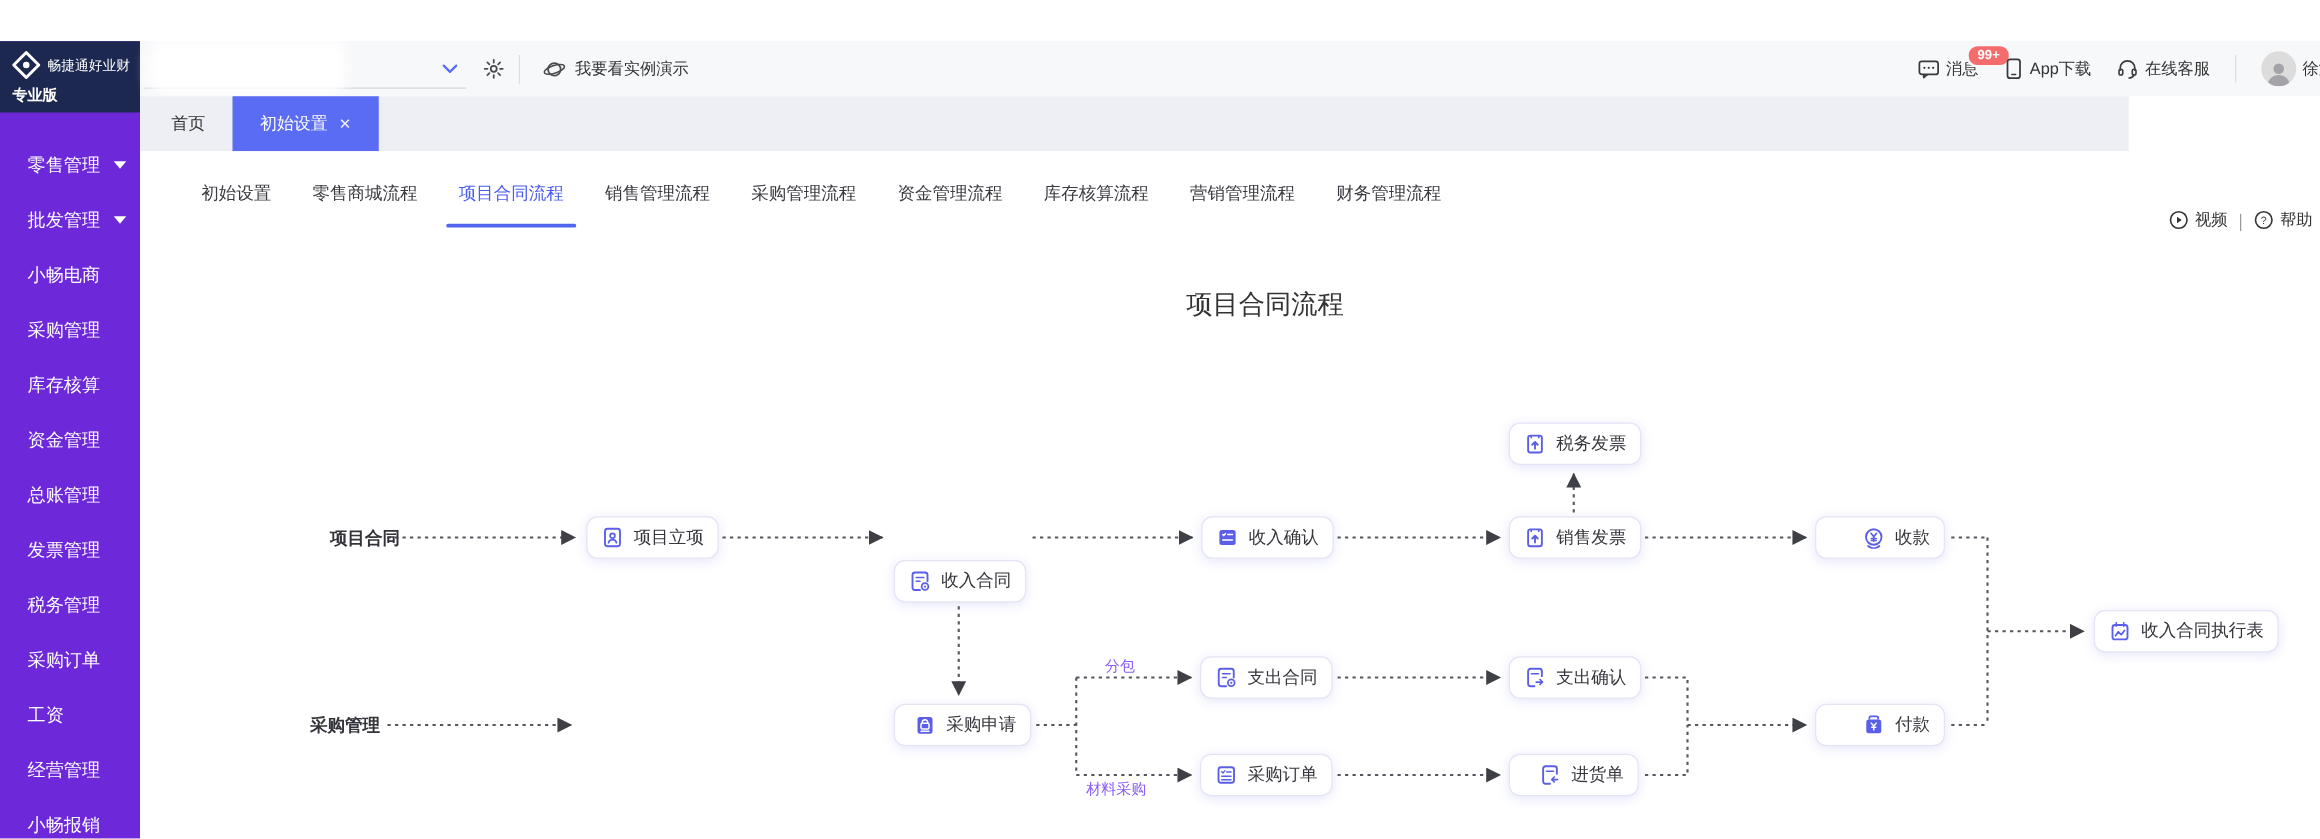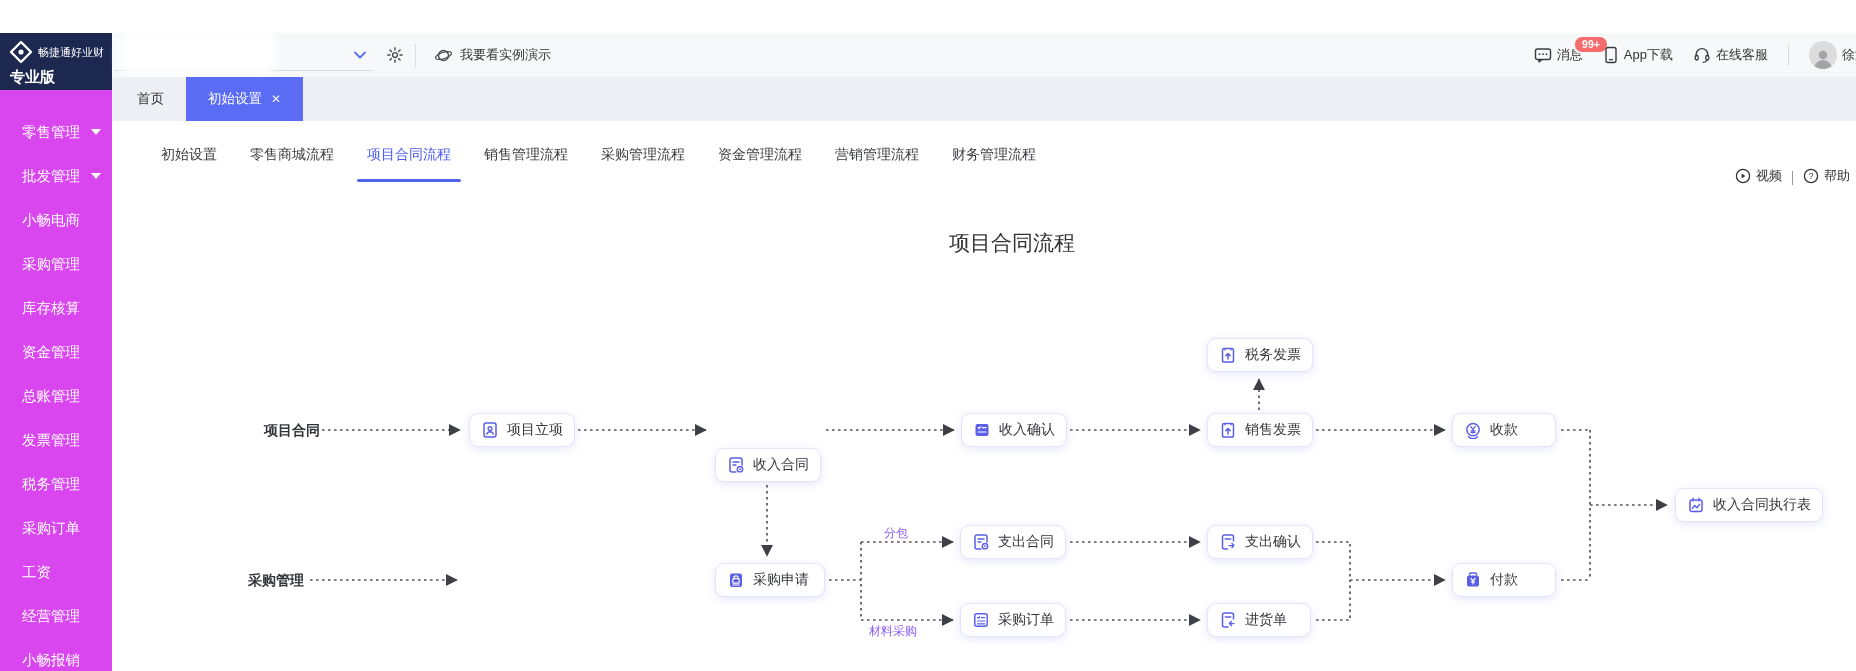--- a/index.html
+++ b/index.html
@@ -4,66 +4,66 @@
 <style>
   * { margin:0; padding:0; box-sizing:border-box; }
   html,body { background:#fff; }
   body { font-family:"Liberation Sans","DejaVu Sans",sans-serif; }
   #app { position:relative; width:1856px; height:671px; overflow:hidden; background:#fff; }
 
   
   .top-strip { position:absolute; left:0; top:0; width:1856px; height:33px; background:#fff; }
 
   
-  .sidebar { position:absolute; left:0; top:33px; width:112px; height:638px; background:#d946ef; color:#fff; }
+  .sidebar { position:absolute; left:0; top:33px; width:112px; height:638px; background:#6d28d9; color:#fff; }
   .logo-area { height:57px; padding:6px 6px 0 8px; background:#1c2850; }
   .logo-row { display:flex; align-items:center; gap:4px; }
   .logo-mark { width:26px; height:26px; flex:0 0 auto; }
   .brand-name { font-size:11px; color:#fff; white-space:nowrap; letter-spacing:0; }
-  .brand-edition { font-size:15px; font-weight:bold; color:#fff; margin:3px 0 0 2px; }
+  .brand-edition { font-size:12px; font-weight:bold; color:#fff; margin:3px 0 0 2px; }
   .menu { padding-top:20px; }
   .menu-item { height:44px; display:flex; align-items:center; padding-left:22px; font-size:14.5px; font-weight:500; color:#fff; cursor:pointer; white-space:nowrap; }
   .caret-down { display:inline-block; width:0; height:0; border-left:5px solid transparent; border-right:5px solid transparent; border-top:6px solid #fff; margin-left:11px; }
 
   
   .header { position:absolute; left:112px; top:33px; width:1744px; height:44px; background:#f7f8fa; }
   .search-underline { position:absolute; left:3px; top:37px; width:258px; border-bottom:1px solid #d6d8de; }
   .blur-patch { position:absolute; left:14px; top:6px; width:144px; height:30px; background:#fff; border-radius:6px; box-shadow:0 0 10px 7px rgba(255,255,255,0.95); }
   .hd-icon { position:absolute; top:0; height:44px; display:flex; align-items:center; color:#555; }
   .hd-divider { position:absolute; left:303px; top:11px; height:23px; border-left:1px solid #ddd; }
   .demo-group { position:absolute; left:322px; top:0; height:44px; display:flex; align-items:center; gap:7px; font-size:13px; color:#333; cursor:pointer; }
   .hd-right { position:absolute; right:-12px; top:0; height:44px; display:flex; align-items:center; gap:20px; font-size:13px; color:#333; }
   .hd-item { display:flex; align-items:center; gap:5px; cursor:pointer; position:relative; white-space:nowrap; }
   .badge { position:absolute; top:-11px; right:-26px; background:#f56c6c; color:#fff; font-size:10.5px; font-weight:bold; padding:1px 7px 2px; border-radius:9px; border:2px solid #f7f8fa; }
   .hd-vdivider { height:22px; border-left:1px solid #ddd; }
   .avatar { width:28px; height:28px; border-radius:50%; background:#dcdcdc; display:flex; align-items:flex-end; justify-content:center; overflow:hidden; }
 
   
-  .tabrow { position:absolute; left:112px; top:77px; width:1744px; height:44px; background:#edeff4; display:flex; align-items:stretch; }
+  .tabrow { position:absolute; left:112px; top:77px; width:1591px; height:44px; background:#edeff4; display:flex; align-items:stretch; }
   .tab { display:flex; align-items:center; padding:0 22px; font-size:13.5px; color:#333; cursor:pointer; }
   .tab.active { background:#5a6cf3; color:#fff; gap:9px; }
   .tab-close { font-size:12px; line-height:1; opacity:.9; cursor:pointer; }
 
   
   .navrow { position:absolute; left:112px; top:121px; width:1744px; height:64px; background:#fff; }
   .nav-items { position:absolute; left:47px; top:0; height:64px; display:flex; align-items:center; gap:29px; }
   .nav-item { font-size:14px; color:#3a3b40; cursor:pointer; padding:21px 2px 18px; position:relative; white-space:nowrap; }
   .nav-item.active { color:#4a5bf0; }
   .nav-item.active::after { content:""; position:absolute; left:-8px; right:-8px; bottom:0; height:3px; background:#5265f1; border-radius:2px; }
   .nav-right { position:absolute; right:6px; top:0; height:64px; display:flex; align-items:flex-end; gap:8px; font-size:13px; color:#333; }
   .nav-right .seg { display:flex; align-items:center; gap:5px; cursor:pointer; }
   .nav-right .vsep { height:14px; border-left:1px solid #999; margin:0 2px; }
 
   
   .canvas { position:absolute; left:112px; top:185px; width:1744px; height:486px; background:#fff; }
   .flow-title { position:absolute; left:900px; top:44px; transform:translateX(-50%); font-size:21px; font-weight:500; color:#333; }
   .lane-label { position:absolute; font-size:14px; font-weight:bold; color:#33343a; }
   .edge-label { position:absolute; font-size:12px; color:#8b5cf6; }
   svg.wires { position:absolute; left:0; top:0; }
-  .node { position:absolute; height:34px; min-width:104px; display:flex; align-items:center; gap:8px; padding:0 11px; background:#fff; border:1px solid #e4e4f6; border-radius:9px; box-shadow:0 2px 9px rgba(95,99,232,0.16); font-size:14px; font-weight:500; color:#35363c; cursor:pointer; white-space:nowrap; }
+  .node { position:absolute; height:34px; min-width:104px; display:flex; align-items:center; gap:8px; padding:0 11px; background:#fff; border:1px solid #e4e4f6; border-radius:9px; box-shadow:0 2px 9px rgba(95,99,232,0.16); font-size:14px; font-weight:500; color:#35363c; cursor:pointer; white-space:nowrap;justify-content:flex-end; }
   .node svg { flex:0 0 auto; }
 </style>
 </head>
 <body>
 
 <div id="app">
 
   <div class="top-strip"></div>
 
   <div class="sidebar">
@@ -198,20 +198,21 @@
   </div>
 
   <div class="navrow">
     <div class="nav-items">
       <span class="nav-item">初始设置</span>
       <span class="nav-item">零售商城流程</span>
       <span class="nav-item active">项目合同流程</span>
       <span class="nav-item">销售管理流程</span>
       <span class="nav-item">采购管理流程</span>
       <span class="nav-item">资金管理流程</span>
+      <span class="nav-item">库存核算流程</span>
       <span class="nav-item">营销管理流程</span>
       <span class="nav-item">财务管理流程</span>
     </div>
     <div class="nav-right">
       <span class="seg">
         <svg width="16" height="16" viewBox="0 0 16 16">
             <circle cx="8" cy="8" r="6.6" fill="none" stroke="#333" stroke-width="1.3"></circle>
             <path d="M6.6 5.4 L10.4 8 L6.6 10.6 Z" fill="#333"></path>
           </svg>
         <span>视频</span>

